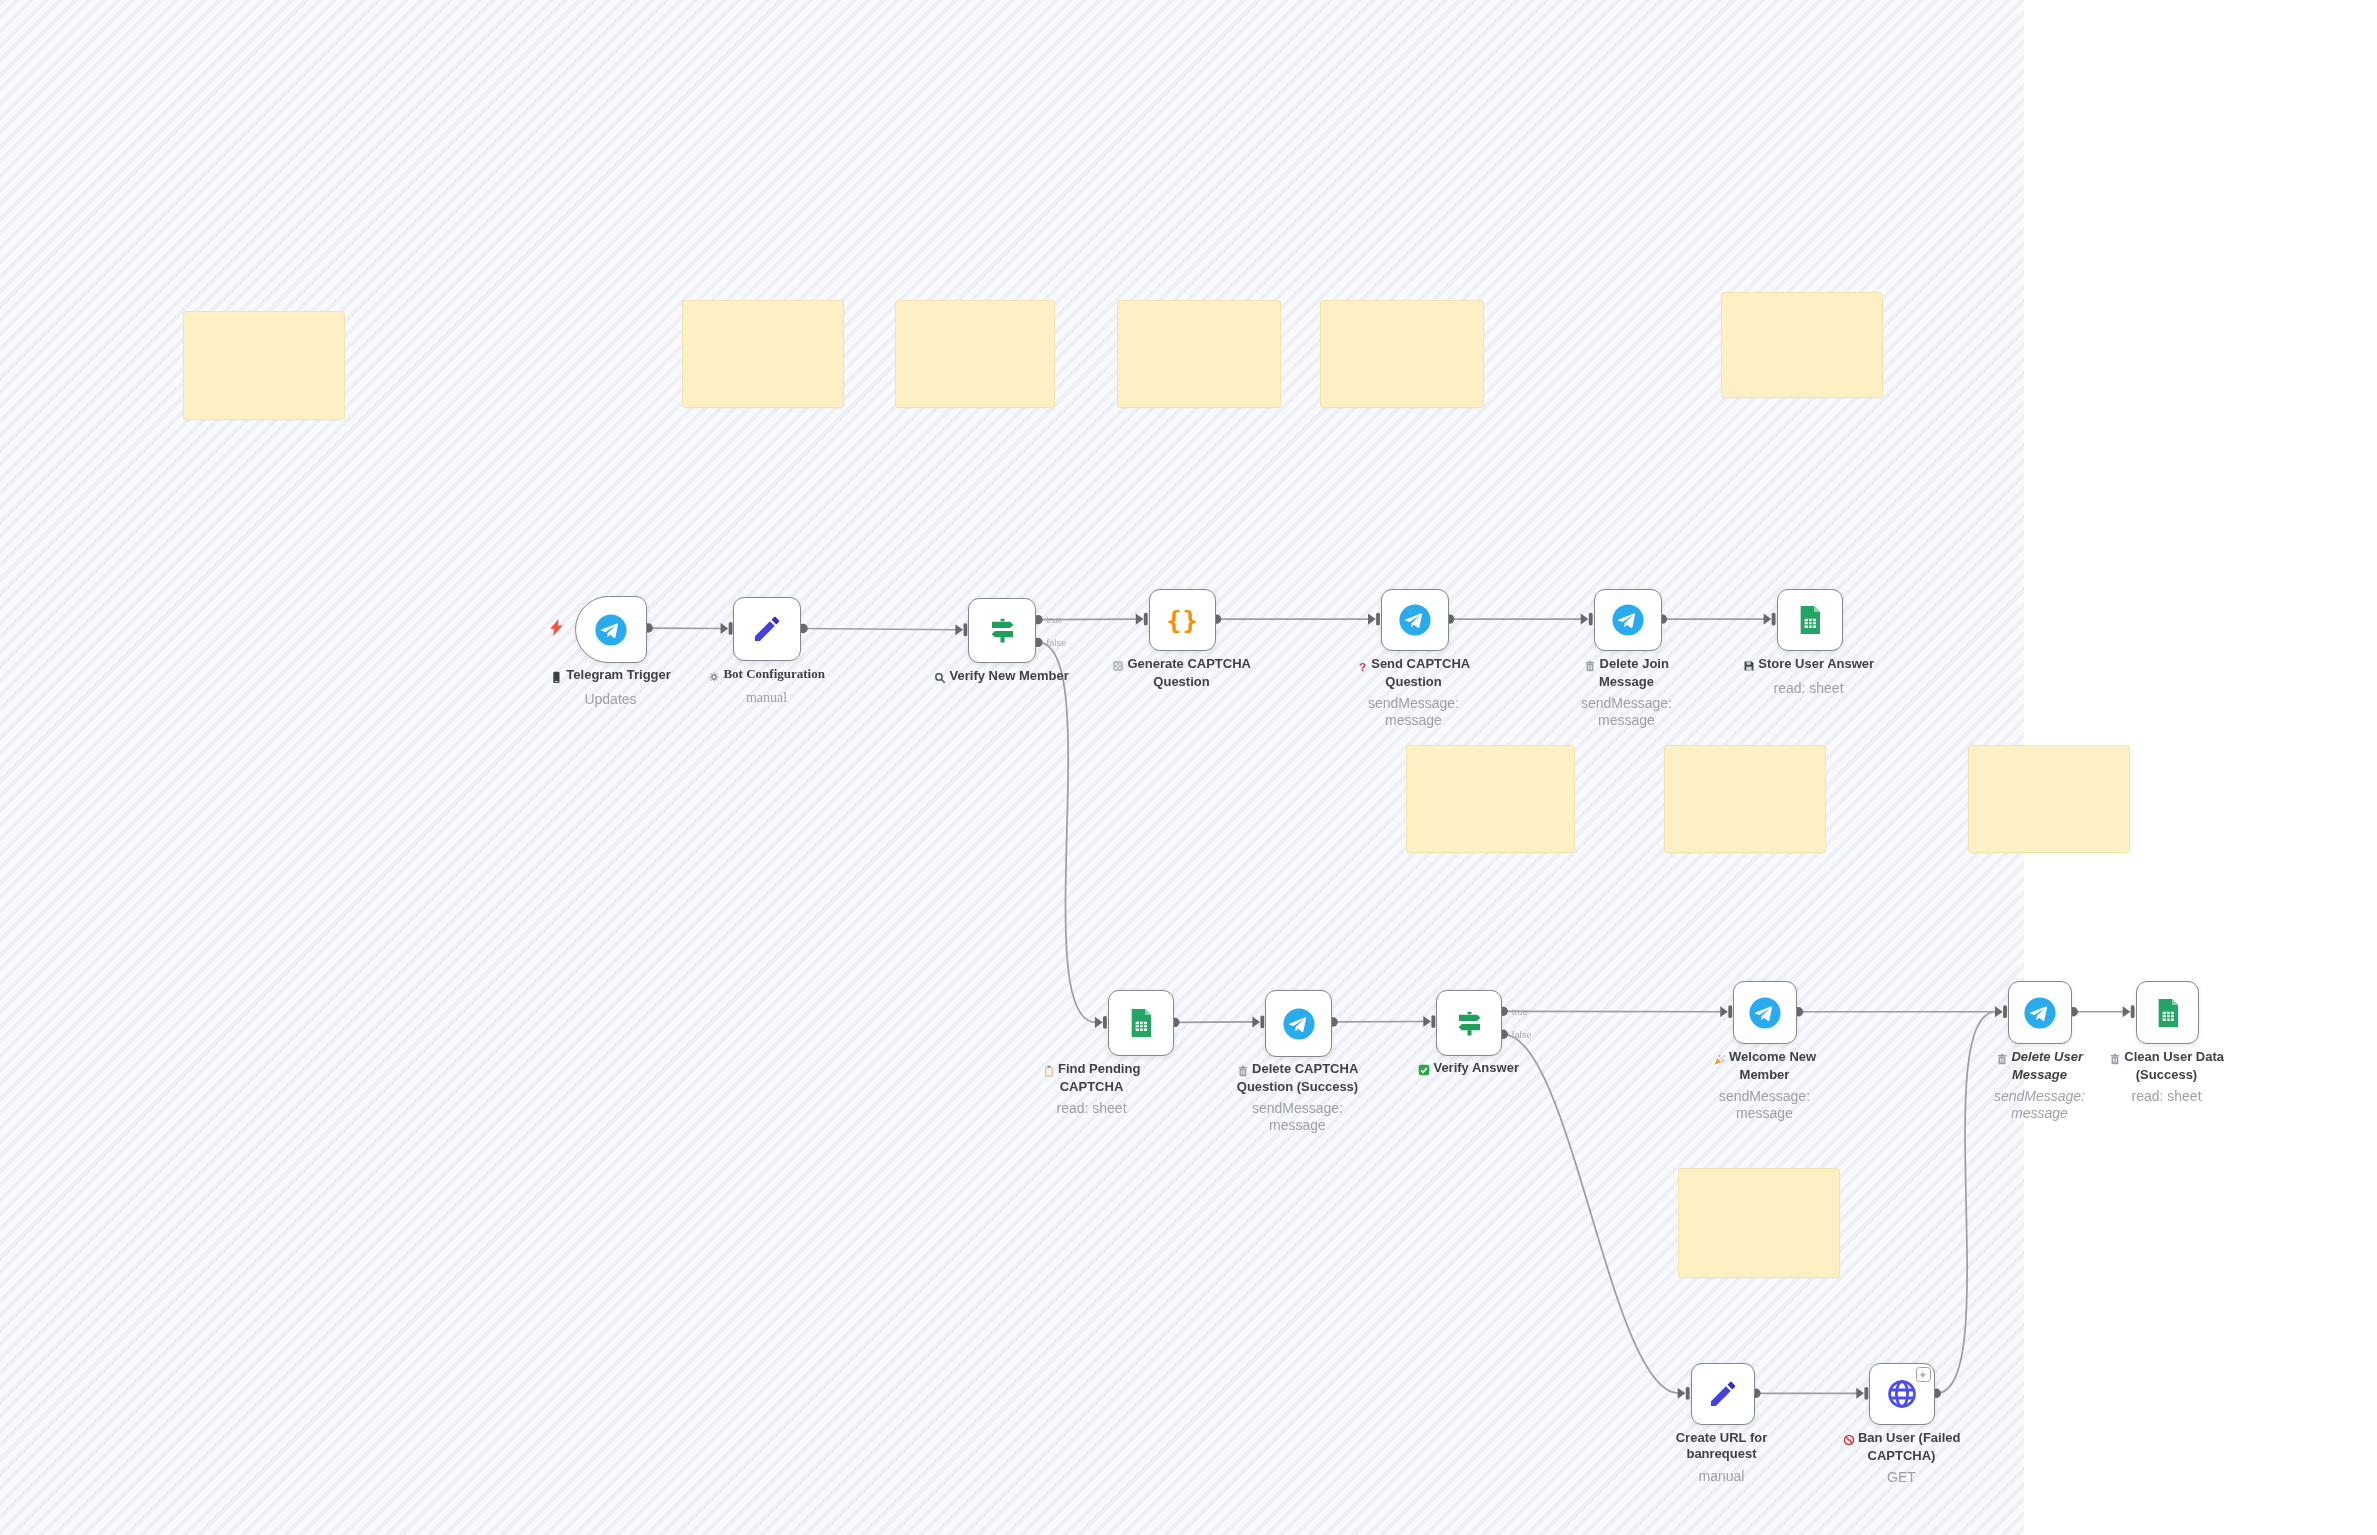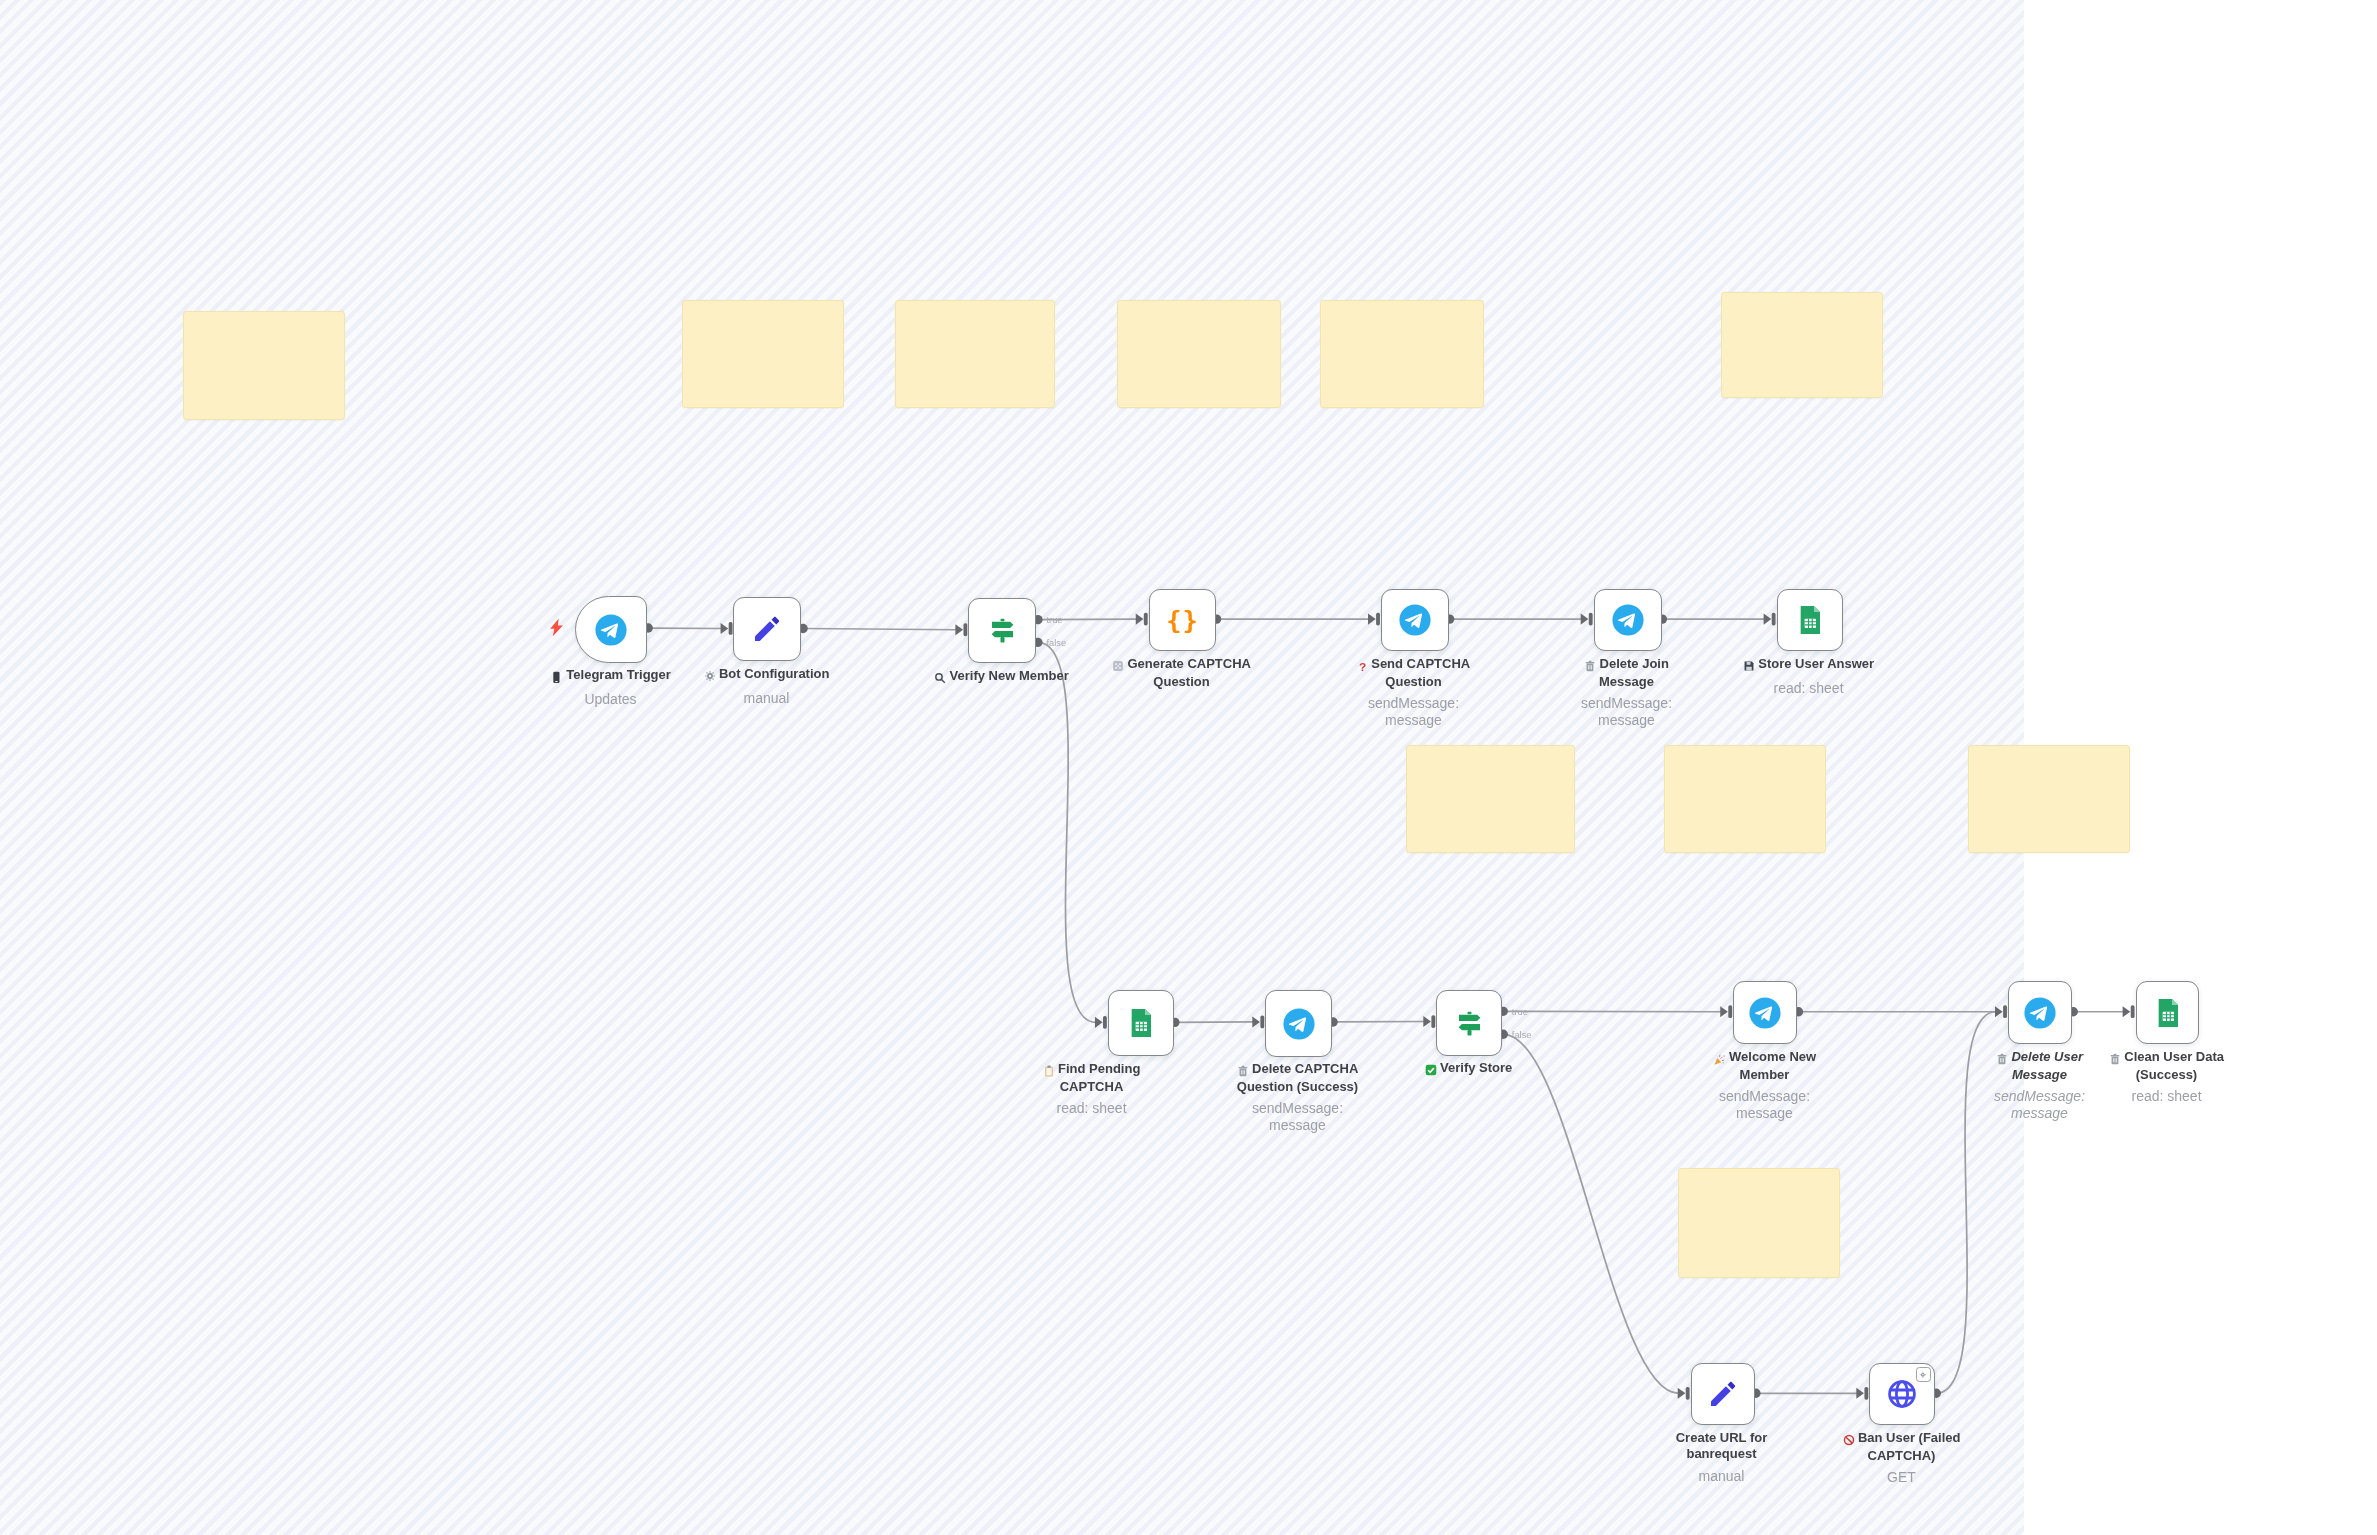--- a/index.html
+++ b/index.html
@@ -131,21 +131,21 @@
       <div class="nsub">Updates</div>
     </div>
     <div class="node" style="left: 733px; top: 597px; width: 66px; height: 62px;">
       <span class="main-icon">
         <svg width="32" height="32" viewBox="0 0 24 24">
           <path d="M3 17.4V21h3.6L17.8 9.8 14.2 6.2z" fill="#4540E1"></path>
           <path d="M20.8 6.8c.4-.4.4-1.05 0-1.45L18.65 3.2c-.4-.4-1.05-.4-1.45 0l-1.8 1.8 3.6 3.6z" fill="#332EC4"></path>
         </svg>
       </span>
     </div>
-    <div class="nlabel" style="left: 695px; top: 666px;">
+    <div class="nlabel" style="left: 695px; top: 666px; font-family: Liberation Serif, serif;">
       <div class="ltext"><span class="memoji"><svg width="12" height="12" viewBox="0 0 14 14" fill="#8b9096">
             <path d="M7 0.6l1 2.2H6zM7 13.4l1-2.2H6zM0.6 7l2.2-1v2zM13.4 7l-2.2-1v2zM2.5 2.5l2.2.8-1.4 1.4zM11.5 11.5l-2.2-.8 1.4-1.4zM11.5 2.5l-.8 2.2-1.4-1.4zM2.5 11.5l.8-2.2 1.4 1.4z"></path>
             <circle cx="7" cy="7" r="3.4"></circle>
             <circle cx="7" cy="7" r="1.4" fill="#fff"></circle>
           </svg></span><span>Bot Configuration</span></div>
       <div class="nsub">manual</div>
     </div>
     <div class="node" style="left: 968px; top: 598px; width: 66px; height: 63px;">
       <span class="main-icon">
         <svg width="29" height="29" viewBox="0 0 36 36">
@@ -268,21 +268,21 @@
           <path d="M31 18.5H8.5l-4 4 4 4H31z" fill="#1FA05A"></path>
           <rect x="15.5" y="26" width="5" height="7" rx="1.5" fill="#1FA05A"></rect>
           <rect x="15.5" y="3.5" width="5" height="3" rx="1" fill="#1FA05A"></rect>
         </svg>
       </span>
     </div>
     <div class="nlabel" style="left: 1397px; top: 1060px;">
       <div class="ltext"><span class="memoji"><svg width="12" height="12" viewBox="0 0 14 14">
             <rect x="0.8" y="0.8" width="12.4" height="12.4" rx="2.6" fill="#27a745"></rect>
             <path d="M3.7 7.3l2.3 2.3 4.3-4.8" stroke="#fff" stroke-width="1.9" fill="none"></path>
-          </svg></span><span>Verify Store</span></div>
+          </svg></span><span>Verify Answer</span></div>
     </div>
     <div class="node" style="left: 1733px; top: 981px; width: 62px; height: 61px;">
       <span class="main-icon">
         <svg width="34" height="34" viewBox="0 0 24 24">
           <circle cx="12" cy="12" r="11" fill="#2AABEE"></circle>
           <path d="M5.4 11.7l10.7-4.3c.55-.22 1.05.12.86.95l-1.82 8.6c-.13.62-.52.77-1.05.48l-2.78-2.05-1.34 1.3c-.15.15-.27.27-.55.27l.2-2.85 5.2-4.7c.23-.2-.05-.31-.35-.12l-6.43 4.05-2.77-.87c-.6-.19-.61-.6.13-.83z" fill="#fff"></path>
         </svg>
       </span>
     </div>
     <div class="nlabel" style="left: 1693px; top: 1049px;">

